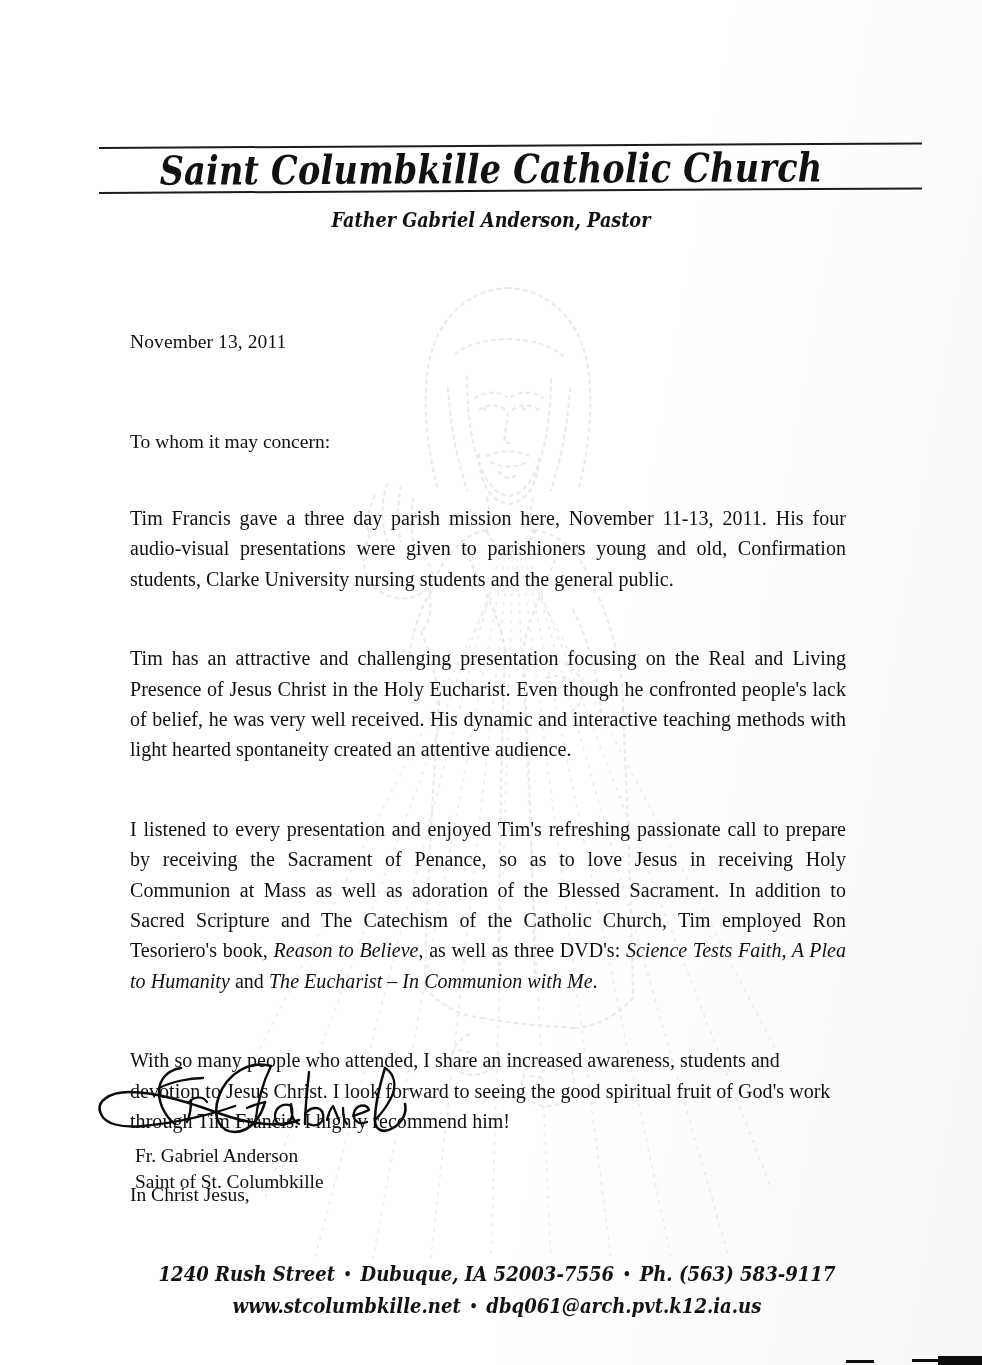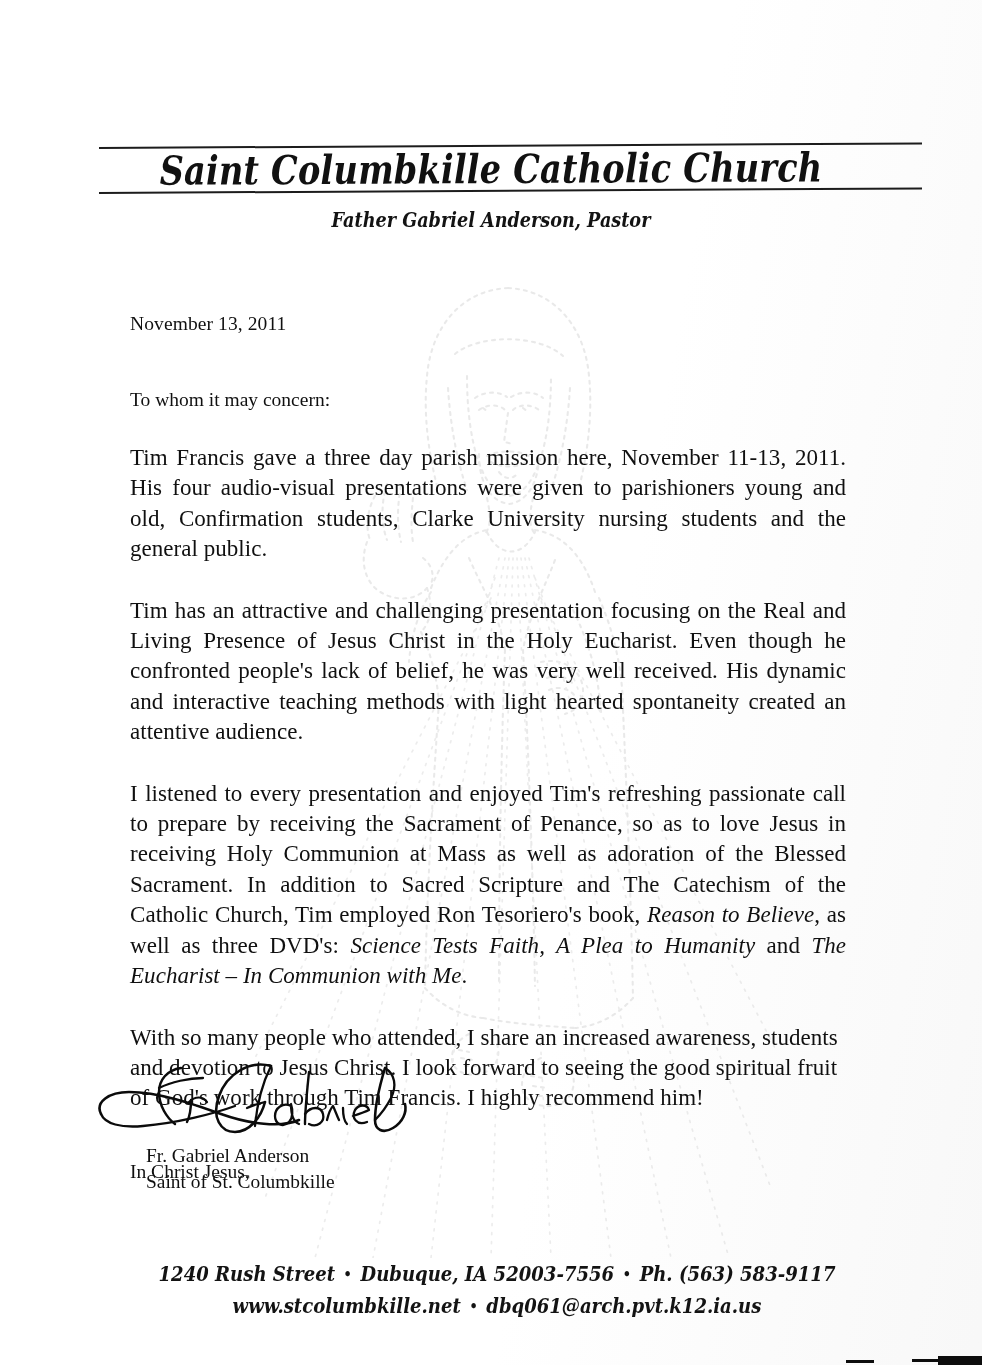--- a/index.html
+++ b/index.html
@@ -83,36 +83,36 @@
     transform: scaleX(0.86);
     transform-origin: center center;
     white-space: nowrap;
     color: #131313;
   }
 
   
   .letter-body {
     position: absolute;
     left: 130px;
-    top: 312px;
+    top: 330px;
     width: 716px;
   }
   .date-line {
     font-size: 19.5px;
     line-height: 24px;
     letter-spacing: 0.1px;
   }
   .salutation {
-    margin-top: 52px;
+    margin-top: 76px;
     font-size: 19.5px;
     line-height: 24px;
   }
   .para {
-    margin-top: 31px;
-    font-size: 23px;
+    margin-top: 49px;
+    font-size: 20px;
     line-height: 30.4px;
     text-align: justify;
     text-justify: inter-word;
     letter-spacing: 0.04px;
   }
   .para.last { text-align: left; }
   .para i { font-style: italic; }
 
   .closing {
     margin-top: 46px;
@@ -126,21 +126,21 @@
     left: 85px;
     top: 1048px;
     width: 360px;
     height: 95px;
     pointer-events: none;
   }
   .signature svg { display: block; width: 100%; height: 100%; }
 
   .signer {
     position: absolute;
-    left: 146px;
+    left: 135px;
     top: 1143px;
     font-size: 19.4px;
     line-height: 25.5px;
   }
 
   
   .footer {
     position: absolute;
     left: 12px;
     right: 0;

